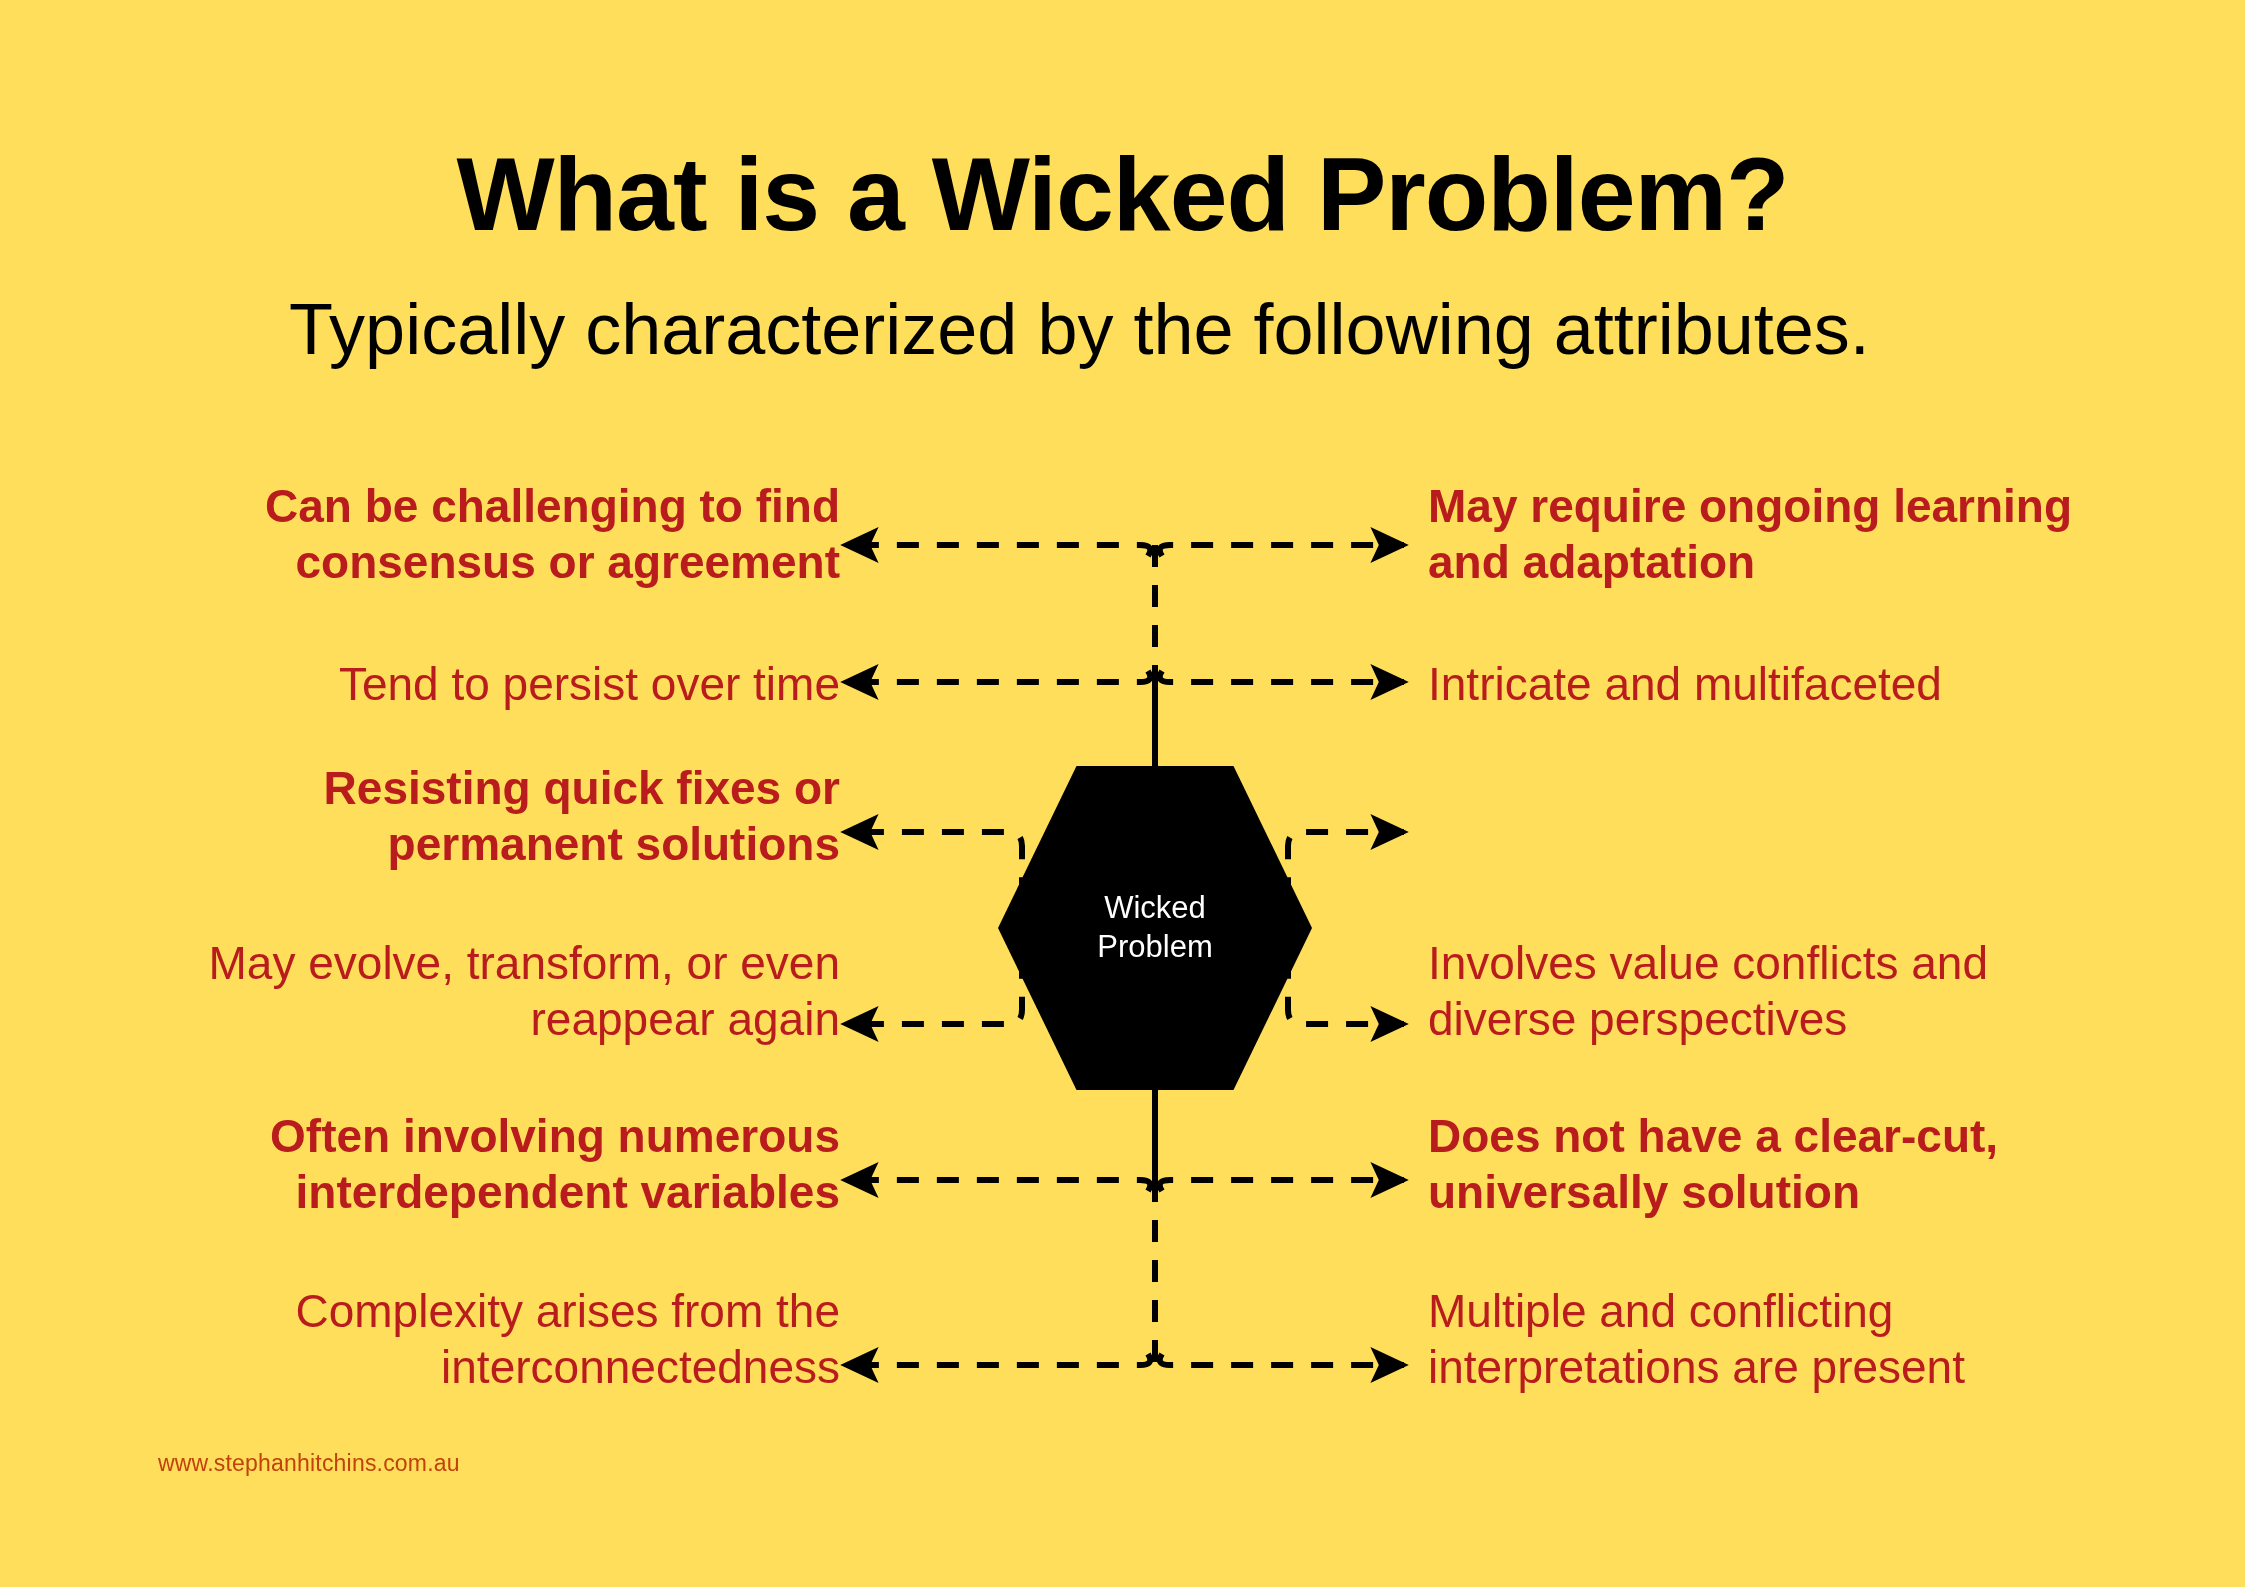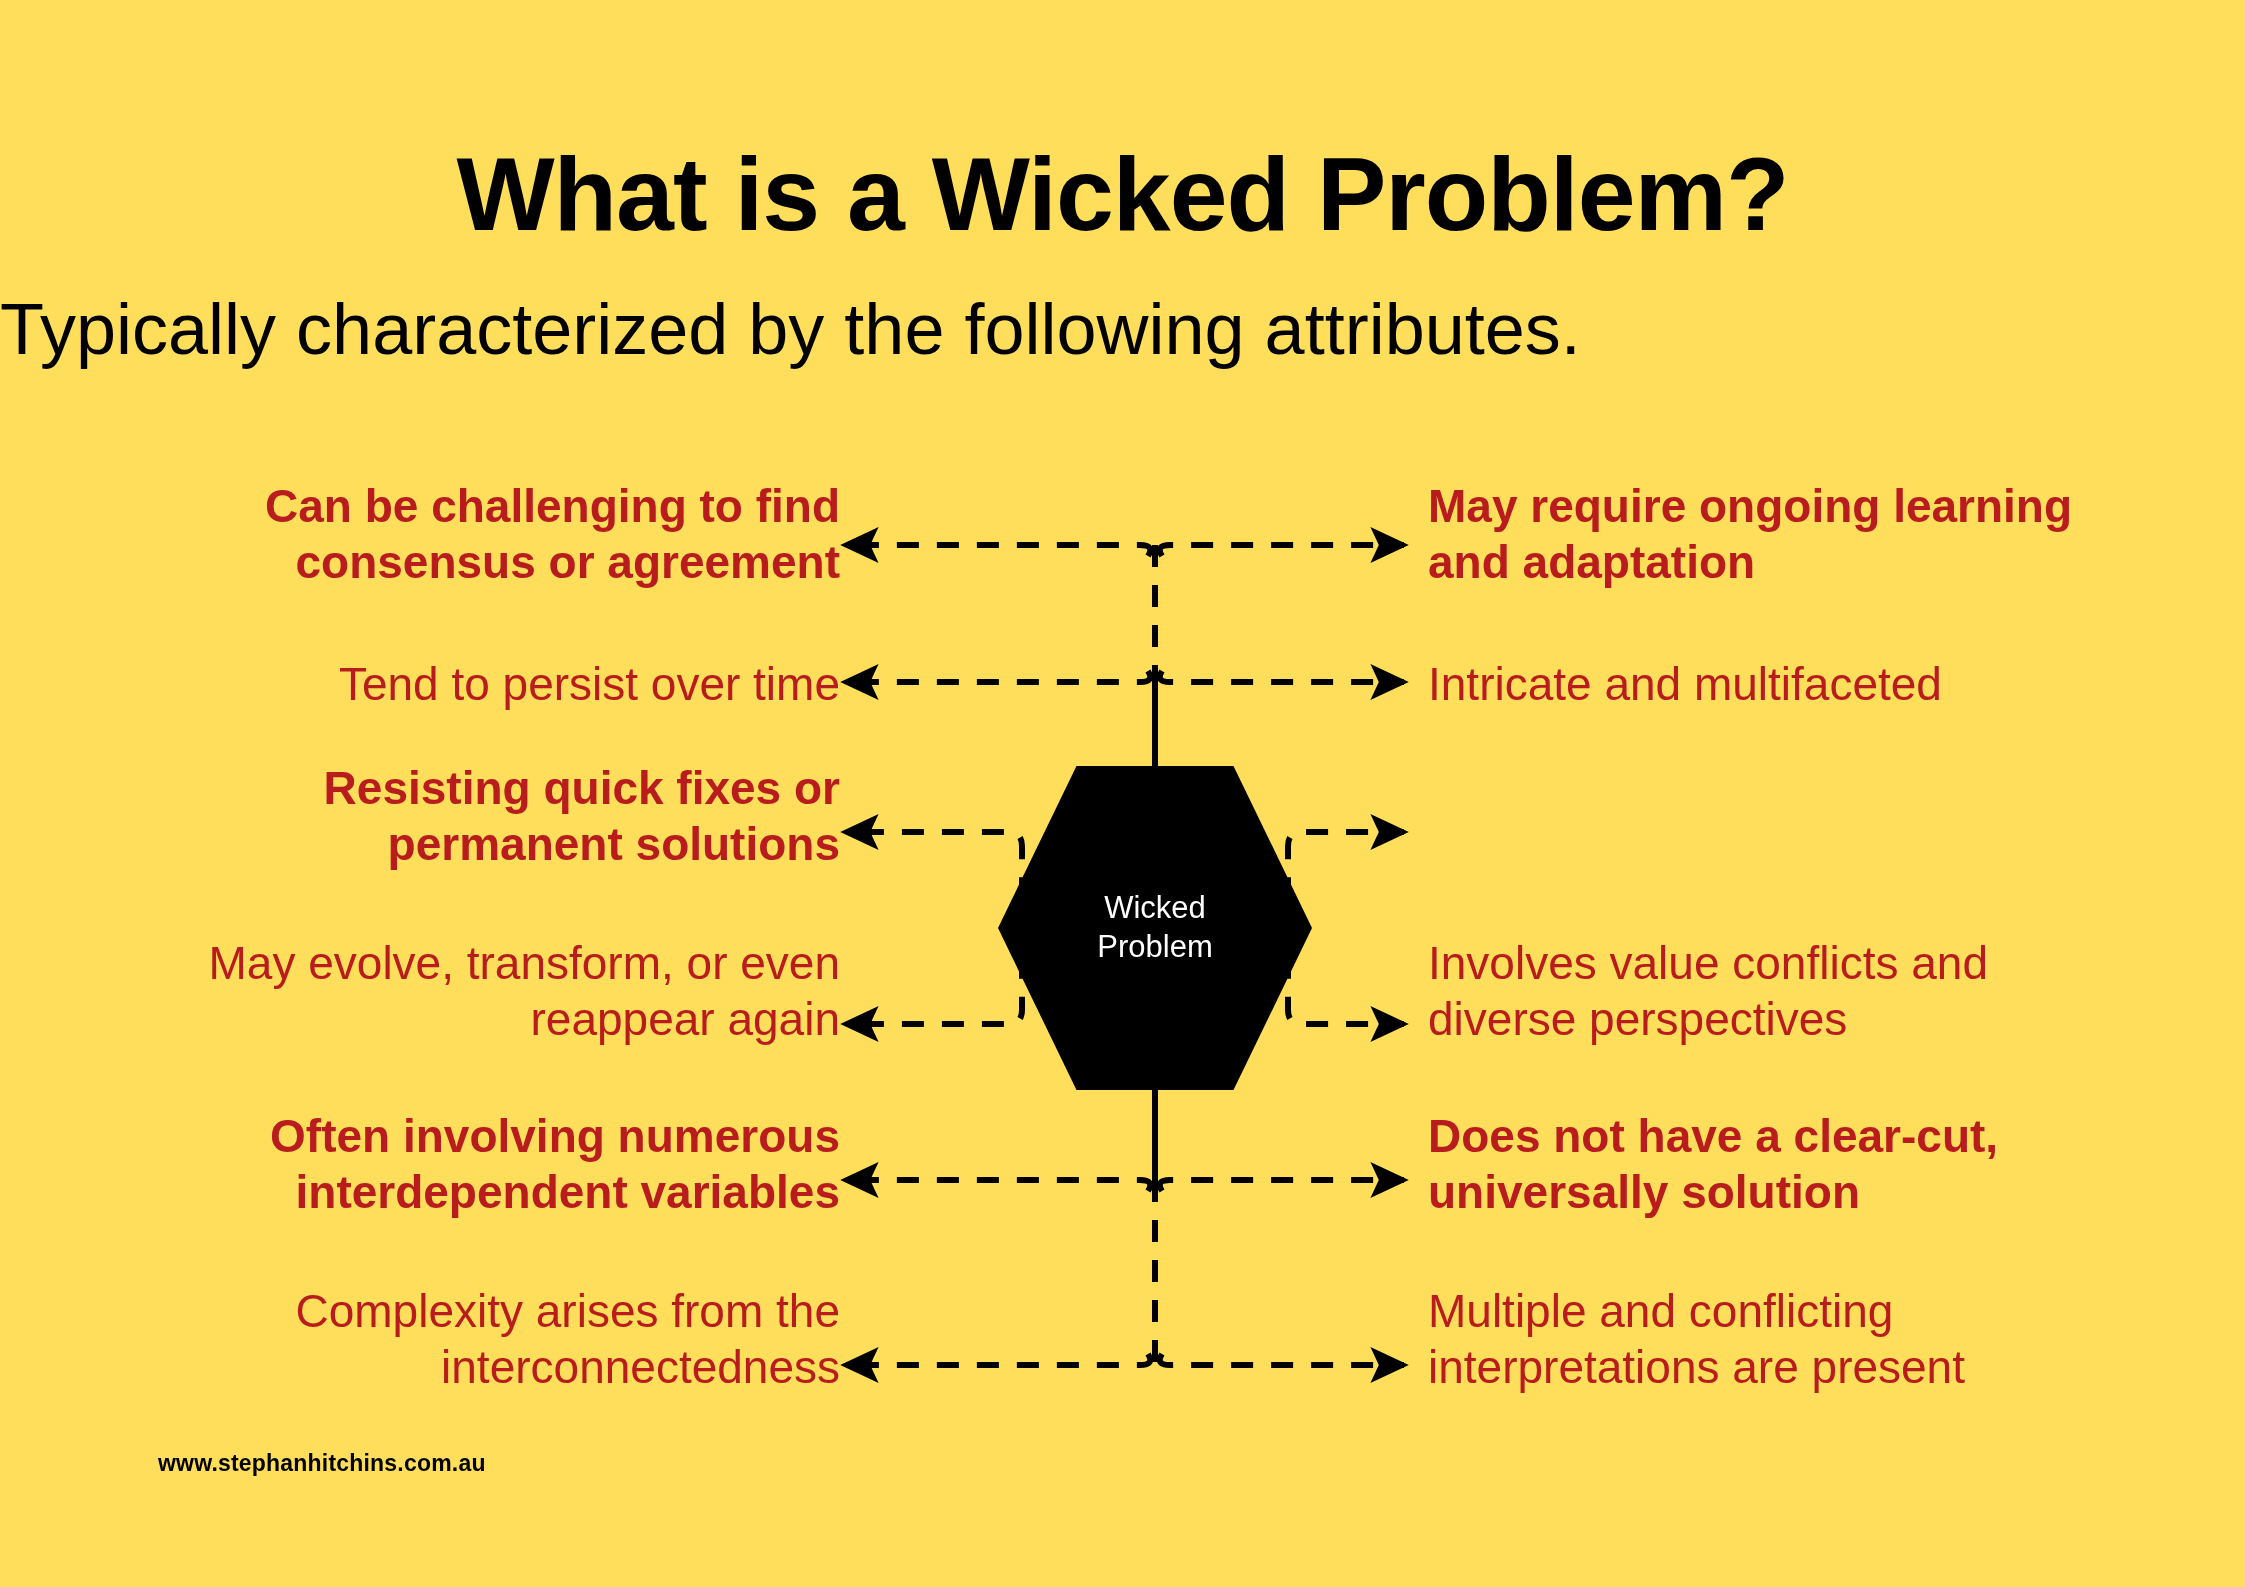--- a/index.html
+++ b/index.html
@@ -30,24 +30,24 @@
     top: 140px;
     width: 2245px;
     text-align: center;
     font-size: 104px;
     font-weight: bold;
     letter-spacing: -1px;
     line-height: 1.05;
   }
   .subtitle {
     position: absolute;
-    left: 0;
+    left: 8px;
     top: 290px;
     width: 2143px;
-    text-align: left;
+    text-align: center;
     font-size: 72px;
     font-weight: normal;
     line-height: 1.1;
   }
 
   
   .attr {
     position: absolute;
     font-size: 46px;
     line-height: 1.22;
@@ -98,22 +98,22 @@
     text-align: center;
     pointer-events: none;
   }
 
   
   .footer {
     position: absolute;
     left: 158px;
     top: 1450px;
     font-size: 23px;
-    font-weight: bold;
-    color: #000000;
+    font-weight: normal;
+    color: #c2410c;
     letter-spacing: 0.2px;
   }
 </style>
 </head>
 <body>
 
 <div id="stage">
 
   <div class="title">What is a Wicked Problem?</div>
 

